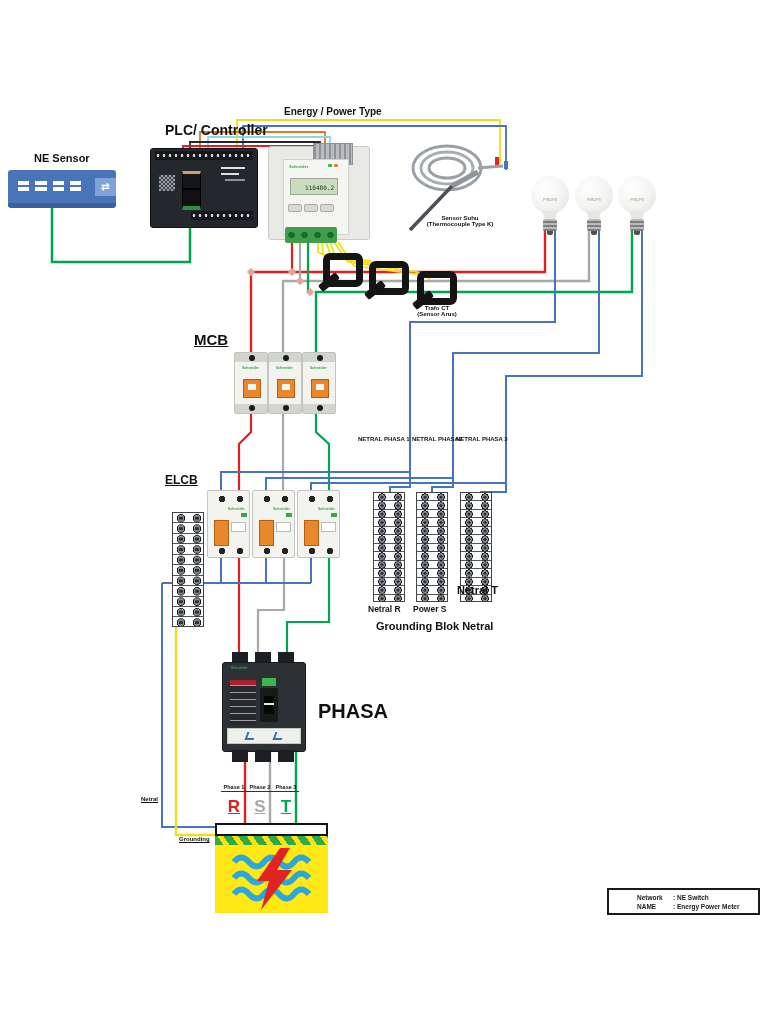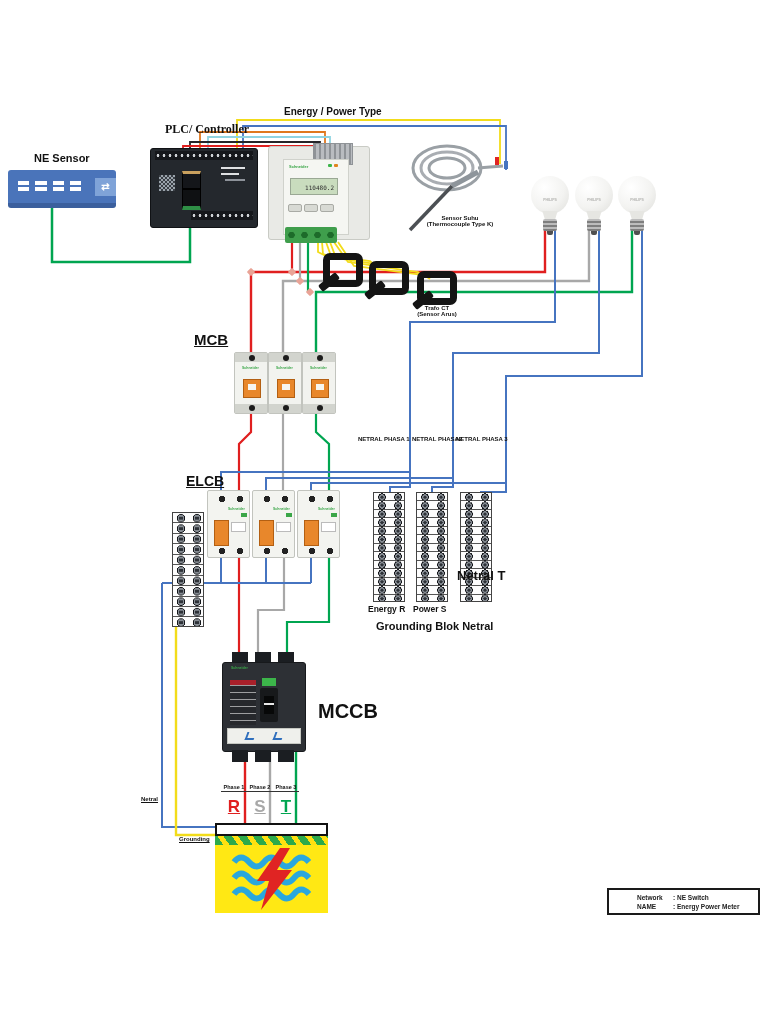--- a/index.html
+++ b/index.html
@@ -197,21 +197,21 @@
 
   <div class="lbl" style="left:34px;top:152px;font-size:11px;">NE Sensor</div>
   <div class="dev neswitch" style="left:8px;top:170px;">
     <span class="swport"></span>
     <span class="swport"></span>
     <span class="swport"></span>
     <span class="swport"></span>
     <span class="swicon">⇄</span>
   </div>
 
-  <div class="lbl" style="left:165px;top:122px;font-size:12px;font-family:Liberation Serif, serif;">PLC/ Controller</div>
+  <div class="lbl" style="left:165px;top:122px;font-size:14px;">PLC/ Controller</div>
   <div class="dev plc" style="left:150px;top:148px;">
     <div class="dotstrip" style="left:4px;top:2px;width:98px;height:9px;"></div>
     <div class="dotstrip" style="left:40px;top:62px;width:62px;height:9px;"></div>
     <div class="plcqr"></div>
     <div class="plcport" style="left:31px;top:22px;width:17px;height:14px;background:#14161a;border-top:3px solid #c9a05e;"></div>
     <div class="plcport" style="left:31px;top:40px;width:17px;height:16px;background:#0f1113;border-bottom:4px solid #2f8f46;"></div>
     <div class="plcmark" style="left:70px;top:18px;width:24px;"></div>
     <div class="plcmark" style="left:70px;top:24px;width:18px;"></div>
     <div class="plcmark" style="left:74px;top:30px;width:20px;background:#8d9299;"></div>
   </div>
@@ -295,21 +295,21 @@
       <div class="mslot" style="left:4px;top:4px;width:8px;height:6px;"></div>
     </div>
     <div class="cap" style="bottom:0;"></div>
     <div class="screw" style="left:14px;bottom:2px;"></div>
   </div>
 
   <div class="lbl tiny" style="left:358px;top:436px;">NETRAL PHASA 1</div>
   <div class="lbl tiny" style="left:412px;top:436px;">NETRAL PHASA2</div>
   <div class="lbl tiny" style="left:456px;top:436px;">NETRAL PHASA 3</div>
 
-  <div class="lbl ul" style="left:186px;top:473px;font-size:14px;font-weight:800;">ELCB</div>
+  <div class="lbl ul" style="left:165px;top:473px;font-size:12px;font-weight:800;">ELCB</div>
   <div class="dev elcb" style="left:207px;top:490px;">
     <span class="brandtxt" style="left:20px;top:16px;">Schneider</span>
     <div class="egreen"></div>
     <div class="mtoggle" style="left:6px;top:29px;width:13px;height:24px;"></div>
     <div class="ewin"></div>
   </div>
   <div class="dev elcb" style="left:252px;top:490px;">
     <span class="brandtxt" style="left:20px;top:16px;">Schneider</span>
     <div class="egreen"></div>
     <div class="mtoggle" style="left:6px;top:29px;width:13px;height:24px;"></div>
@@ -319,26 +319,26 @@
     <span class="brandtxt" style="left:20px;top:16px;">Schneider</span>
     <div class="egreen"></div>
     <div class="mtoggle" style="left:6px;top:29px;width:13px;height:24px;"></div>
     <div class="ewin"></div>
   </div>
 
   <div class="tstrip rows11" style="left:172px;top:512px;"></div>
   <div class="tstrip rows13" style="left:373px;top:492px;"></div>
   <div class="tstrip rows13" style="left:416px;top:492px;"></div>
   <div class="tstrip rows13" style="left:460px;top:492px;"></div>
-  <div class="lbl" style="left:368px;top:604px;font-size:8.5px;">Energy R</div>
+  <div class="lbl" style="left:368px;top:604px;font-size:8.5px;">Netral R</div>
   <div class="lbl" style="left:413px;top:604px;font-size:8.5px;">Power S</div>
-  <div class="lbl" style="left:457px;top:568px;font-size:13px;">Netral T</div>
+  <div class="lbl" style="left:457px;top:584px;font-size:11px;">Netral T</div>
   <div class="lbl" style="left:376px;top:620px;font-size:11px;font-weight:800;">Grounding Blok Netral</div>
 
-  <div class="lbl" style="left:318px;top:700px;font-size:20px;font-weight:800;">MCCB</div>
+  <div class="lbl" style="left:318px;top:700px;font-size:20px;font-weight:800;">PHASA</div>
   <div class="dev mccb" style="left:222px;top:652px;">
     <div class="lugs" style="top:0;"></div>
     <div class="mccbbody"></div>
     <span class="brandtxt" style="left:9px;top:14px;z-index:2;">Schneider</span>
     <div class="redpanel"></div>
     <div class="mccbgreen"></div>
     <div class="recess">
       <div class="lever"></div>
     </div>
     <div class="wband">

